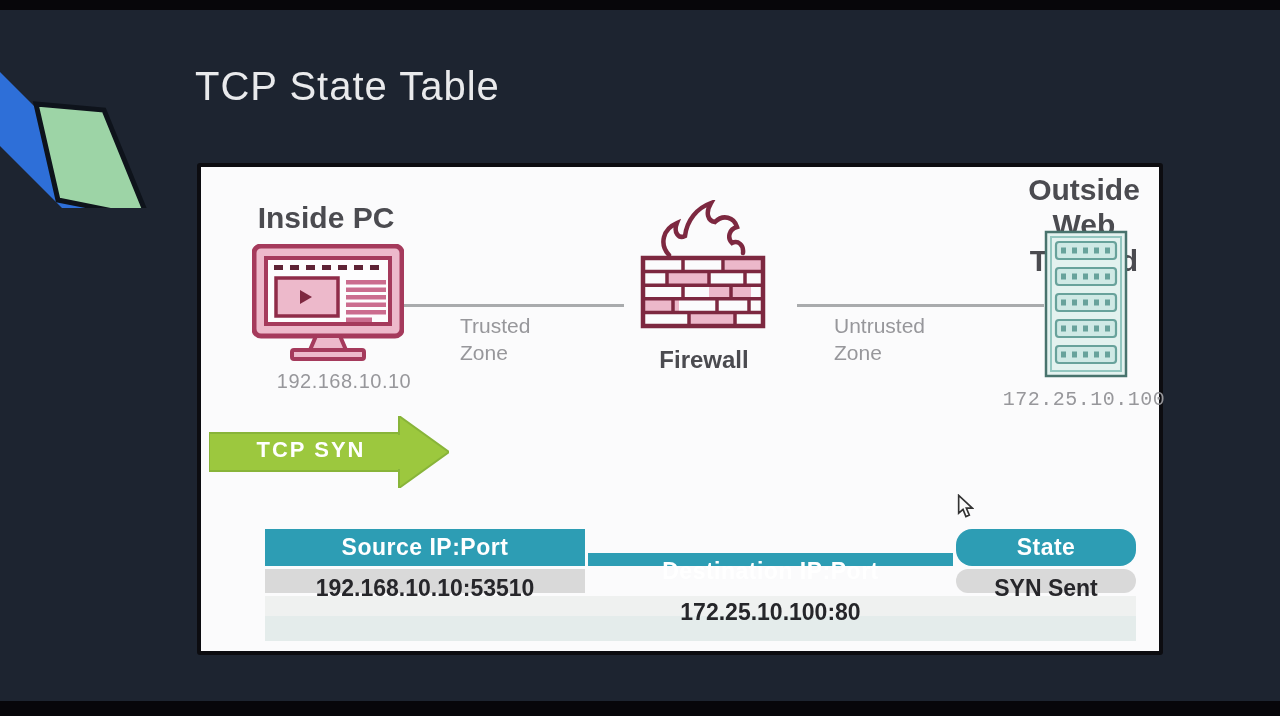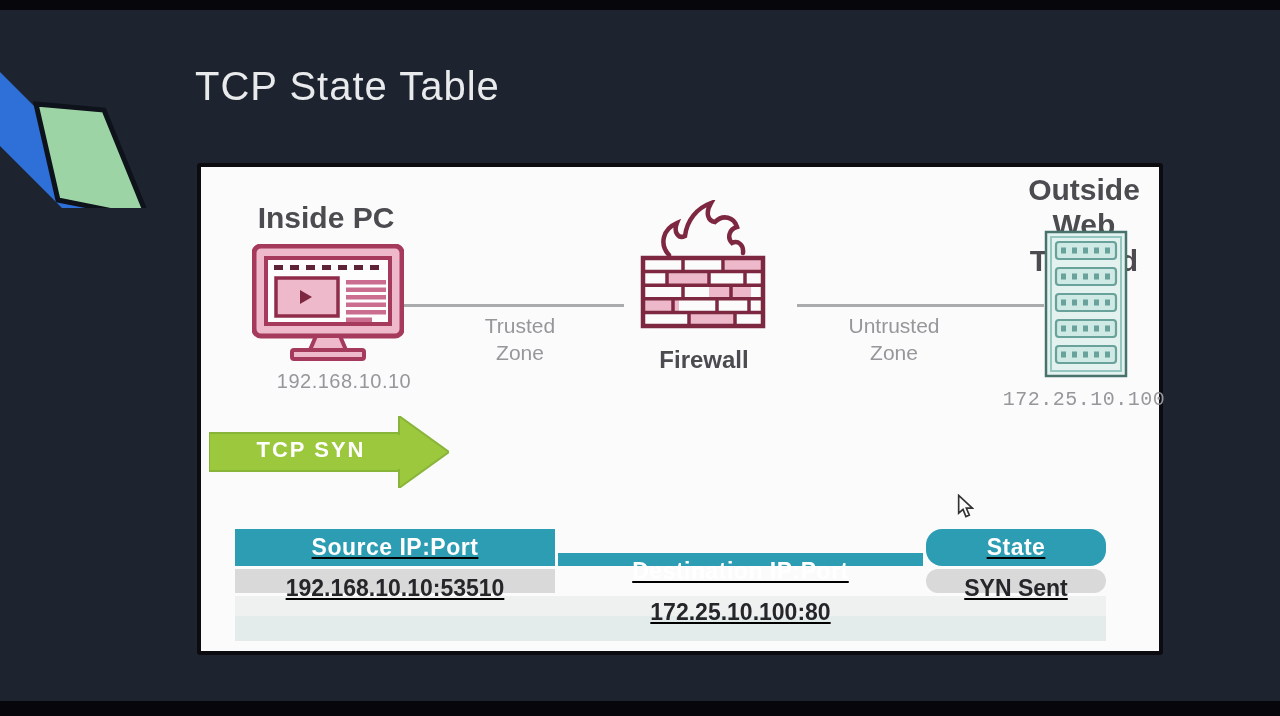--- a/index.html
+++ b/index.html
@@ -38,32 +38,32 @@
   .node-label{
     position:absolute;text-align:center;
     font-size:30px;font-weight:600;color:var(--node-label-text);
     line-height:1.18;
   }
   .ip-label{
     position:absolute;text-align:center;
     font-size:20px;color:var(--zone-text);letter-spacing:0.5px;
   }
   .zone-label{
-    position:absolute;text-align:center;
+    position:absolute;text-align:left;
     font-size:21px;color:var(--zone-text);line-height:1.3;
   }
   .link-line{position:absolute;height:3px;background:#a9abad;}
   .packet-arrow{position:absolute;left:8px;top:249px;}
   .packet-arrow-label{
     position:absolute;left:8px;top:270px;width:192px;
     text-align:center;font-size:22px;font-weight:bold;color:#ffffff;
     letter-spacing:2px;
     padding-left:12px;
   }
-  .state-table{position:absolute;left:34px;top:362px;width:871px;text-decoration:underline;}
+  .state-table{position:absolute;left:64px;top:362px;width:871px;}
   .t-row{display:flex;}
   .t-row .cell{border-right:3px solid var(--slide-background);}
   .t-row .cell:last-child{border-right:none;border-radius:16px;}
   .t-head{height:37px;margin-bottom:3px;}
   .t-head .cell{
     background:var(--table-header-teal);color:#fff;
     font-size:23px;font-weight:bold;letter-spacing:0.5px;
     text-align:center;line-height:37px;
   }
   .t-data{height:24px;}

